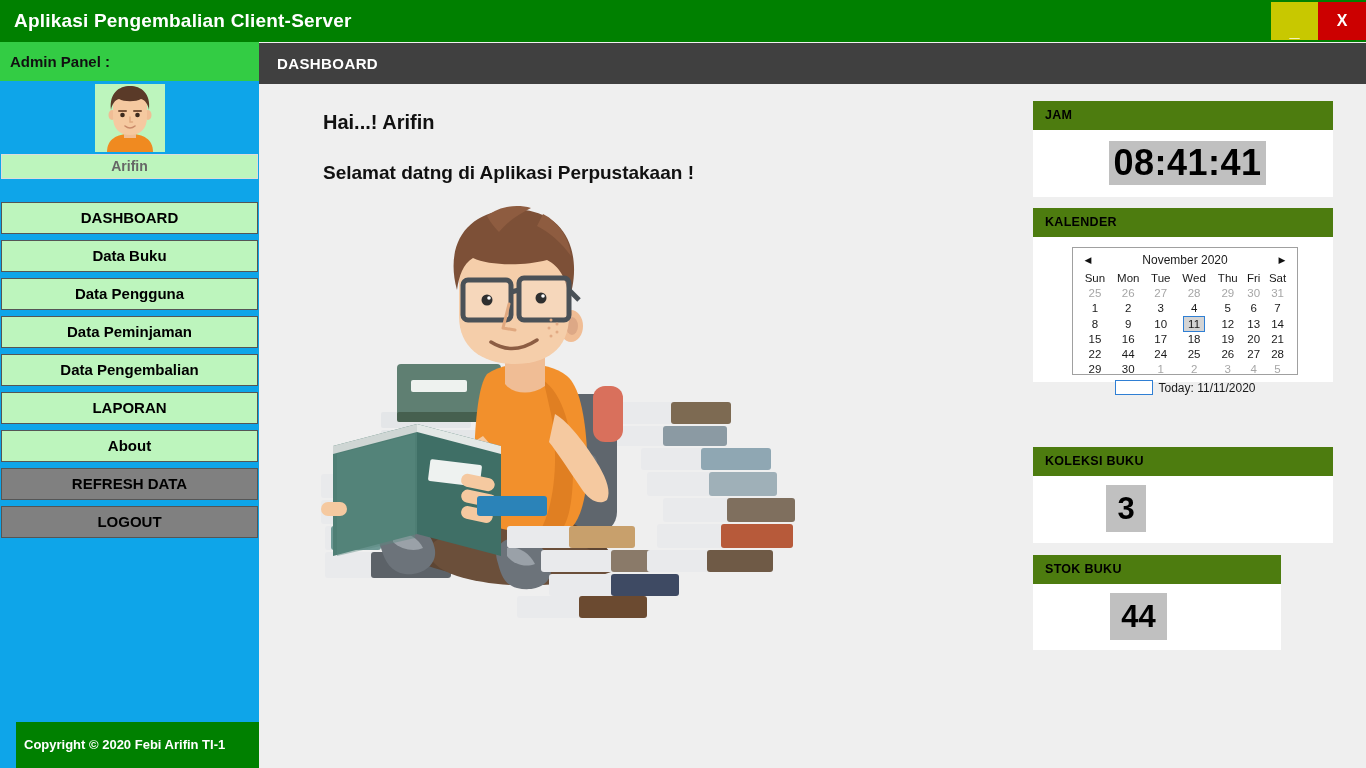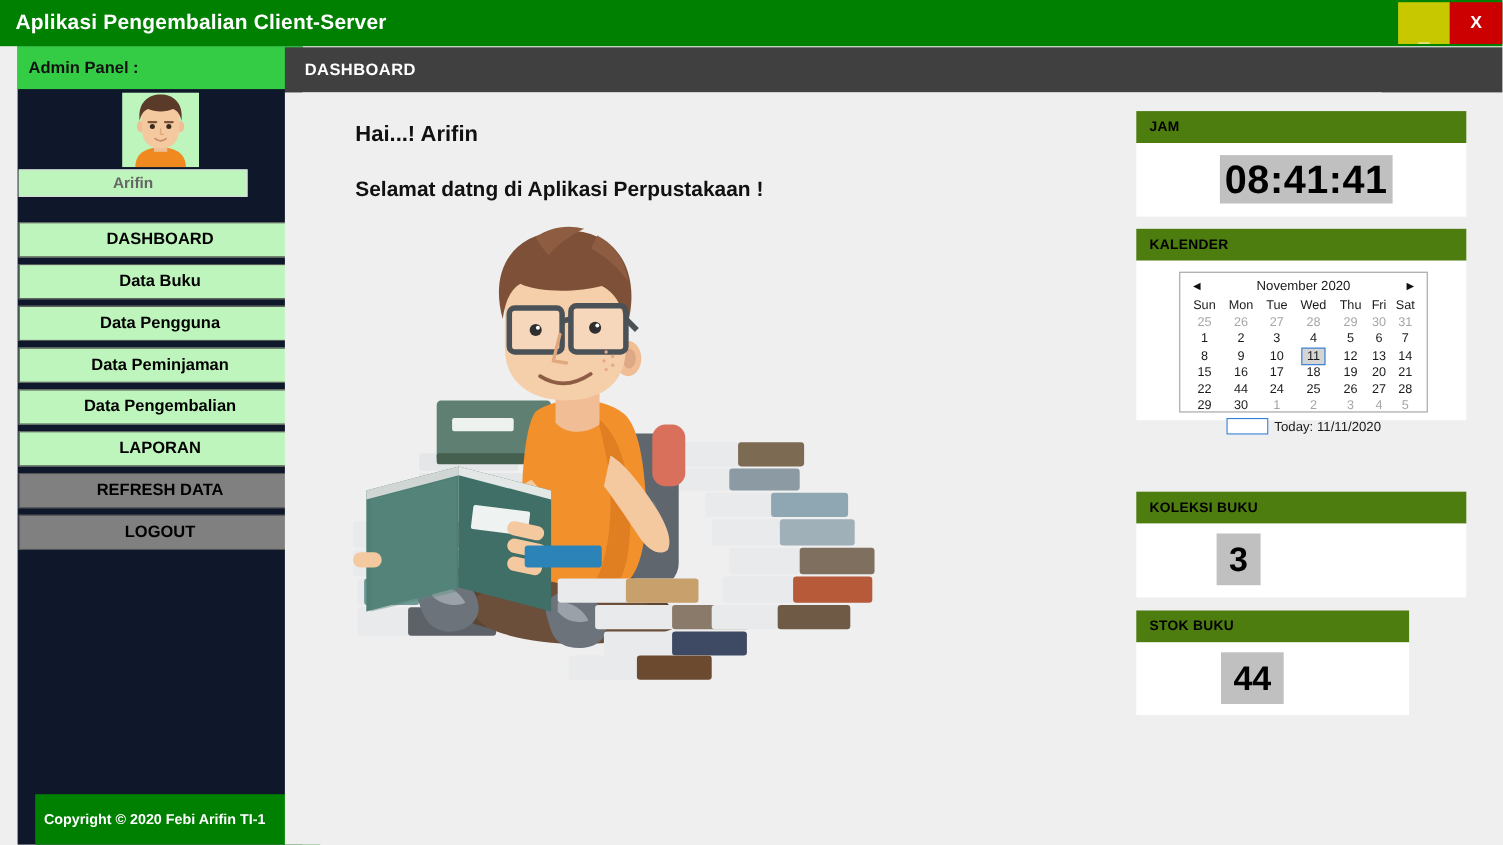--- a/index.html
+++ b/index.html
@@ -53,23 +53,22 @@
   }
   .win-min { left: 1271px; background: #c8c800; color: #ffffff; }
   .win-min span { display:block; margin-top:10px; font-size:18px; }
   .win-close { left: 1318px; background: #cc0000; width: 48px; }
 
   
   .sidebar {
     position: absolute;
     left: 0; top: 42px;
     width: 259px; height: 726px;
-    background: #0f172a;
+    background: #0ea5e9;
     box-sizing: border-box;
-    margin-left: 16px;
   }
   .sidebar-header {
     position: absolute;
     left: 0; top: 0;
     width: 259px; height: 39px;
     background: #33cc44;
   }
   .sidebar-header-label {
     position: absolute;
     left: 10px; top: 0;
@@ -79,21 +78,21 @@
     font-weight: bold;
   }
   .avatar-wrap {
     position: absolute;
     left: 95px; top: 42px;
     width: 70px; height: 68px;
   }
   .username-box {
     position: absolute;
     left: 1px; top: 112px;
-    width: 208px; height: 25px;
+    width: 257px; height: 25px;
     border: 1px solid #dcdcdc;
     background: #bdf5bd;
     box-sizing: border-box;
     color: #666666;
     font-size: 14px;
     font-weight: bold;
     text-align: center;
     line-height: 23px;
   }
   .nav {
@@ -371,20 +370,21 @@
 
     <div class="username-box">Arifin</div>
 
     <div class="nav">
       <button class="nav-btn">DASHBOARD</button>
       <button class="nav-btn">Data Buku</button>
       <button class="nav-btn">Data Pengguna</button>
       <button class="nav-btn">Data Peminjaman</button>
       <button class="nav-btn">Data Pengembalian</button>
       <button class="nav-btn">LAPORAN</button>
+      <button class="nav-btn">About</button>
       <button class="nav-btn gray">REFRESH DATA</button>
       <button class="nav-btn gray">LOGOUT</button>
     </div>
 
     <div class="footer">
       <div class="footer-text">Copyright ©  2020 Febi Arifin TI-1</div>
     </div>
   </div>
 
   <div class="topbar">

